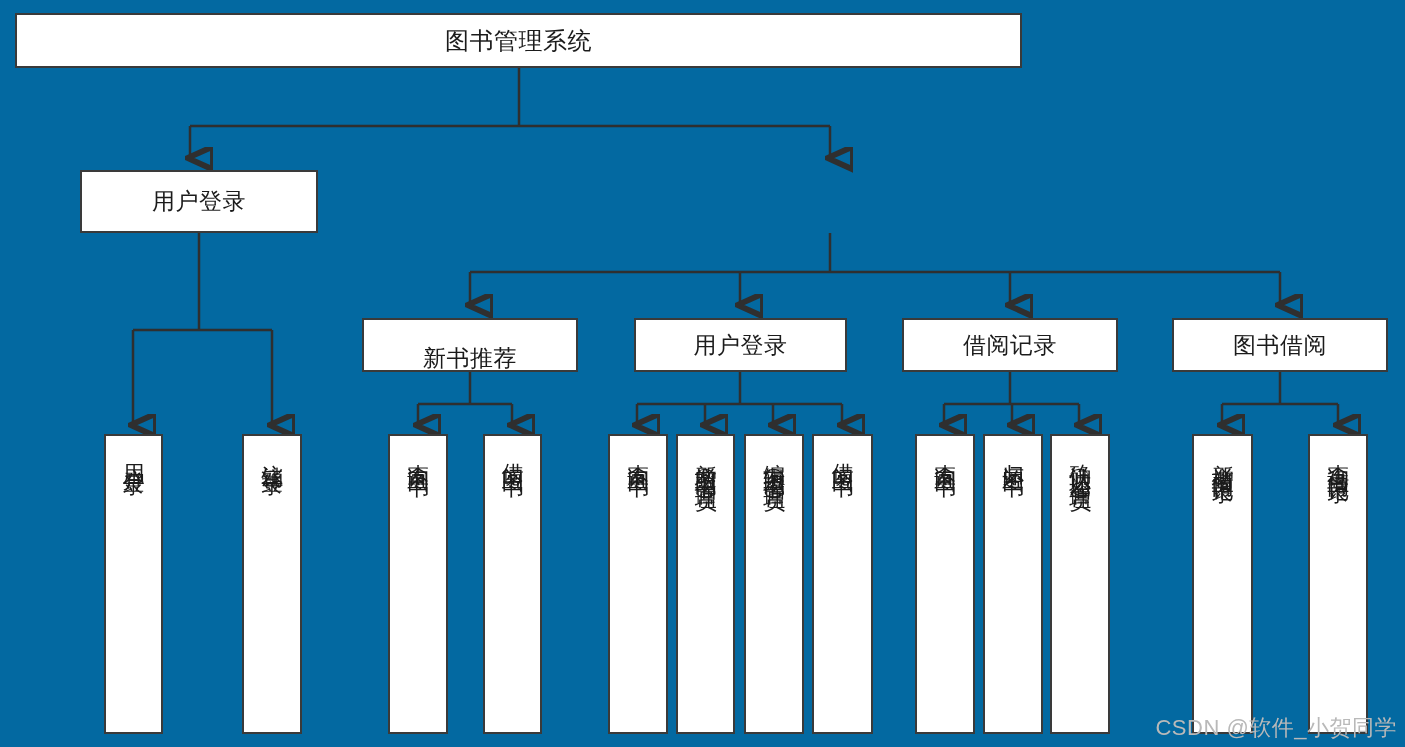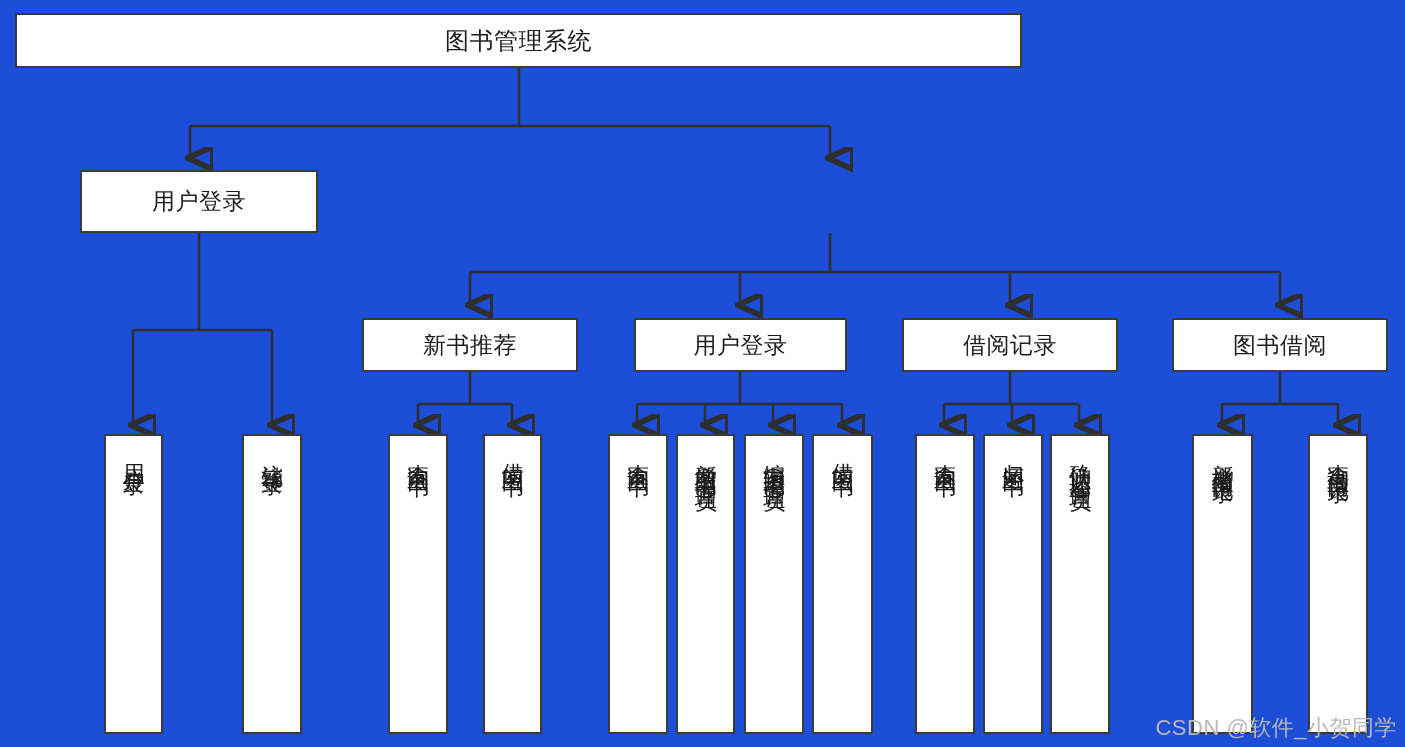--- a/index.html
+++ b/index.html
@@ -7,21 +7,21 @@
     padding: 0;
     background: #ffffff;
   }
   body {
     font-family: "Liberation Sans", "DejaVu Sans", sans-serif;
   }
   #canvas {
     position: relative;
     width: 1405px;
     height: 747px;
-    background: #1d4ed8;
+    background: #0369a1;
     overflow: hidden;
   }
   
   .node {
     position: absolute;
     box-sizing: border-box;
     border: 2.5px solid #3a3a3a;
     background: #ffffff;
     display: flex;
     align-items: center;
@@ -136,21 +136,21 @@
 
   <div class="node horiz root" style="left:15px; top:13px; width:1007px; height:55px;">
     <span class="label">图书管理系统</span>
   </div>
 
   <div class="node horiz" style="left:80px; top:170px; width:238px; height:63px;">
     <span class="label">用户登录</span>
   </div>
 
 
-  <div class="node horiz" style="left:362px; top:318px; width:216px; height:54px;">
+  <div class="node horiz" style="left:362px; top:318px; width:216px; height:54px;align-items:flex-end;">
     <span class="label">新书推荐</span>
   </div>
 
   <div class="node horiz" style="left:634px; top:318px; width:213px; height:54px;">
     <span class="label">用户登录</span>
   </div>
 
   <div class="node horiz" style="left:902px; top:318px; width:216px; height:54px;">
     <span class="label">借阅记录</span>
   </div>

